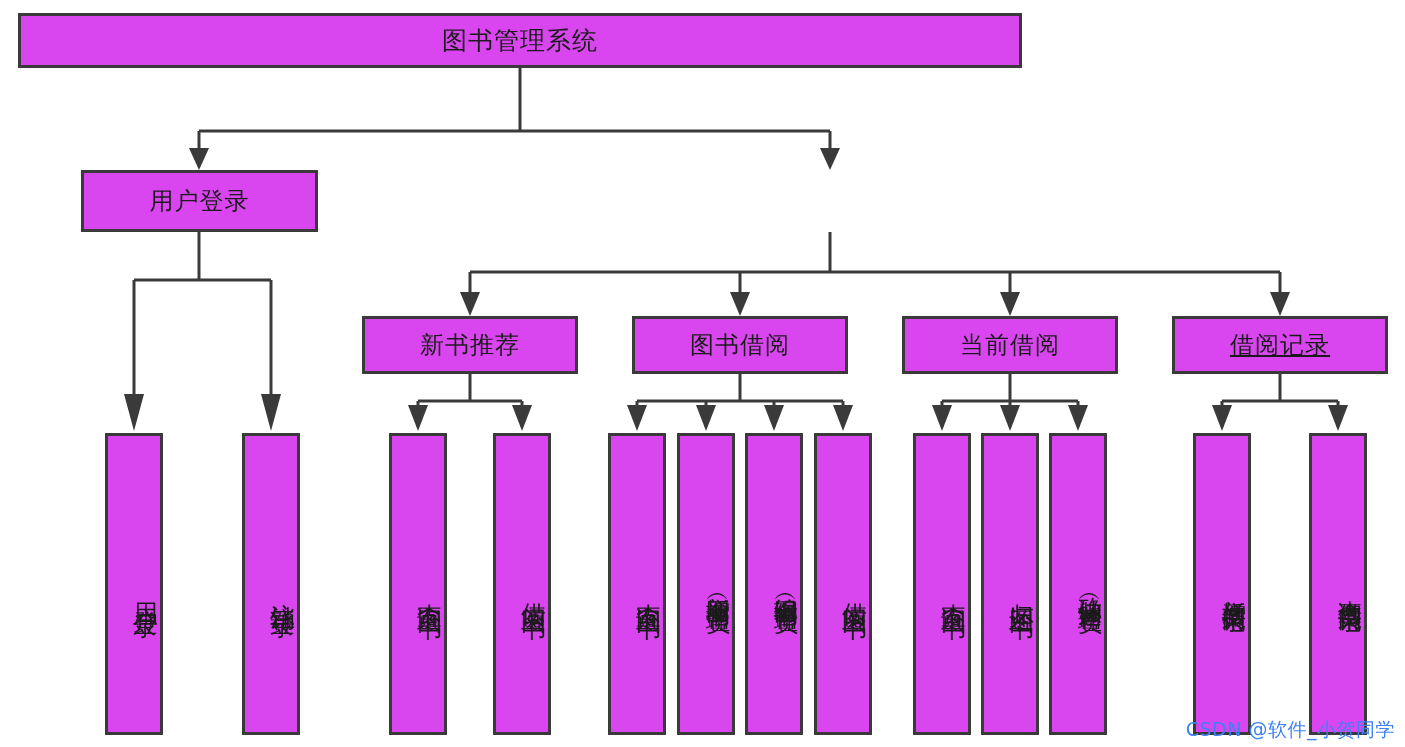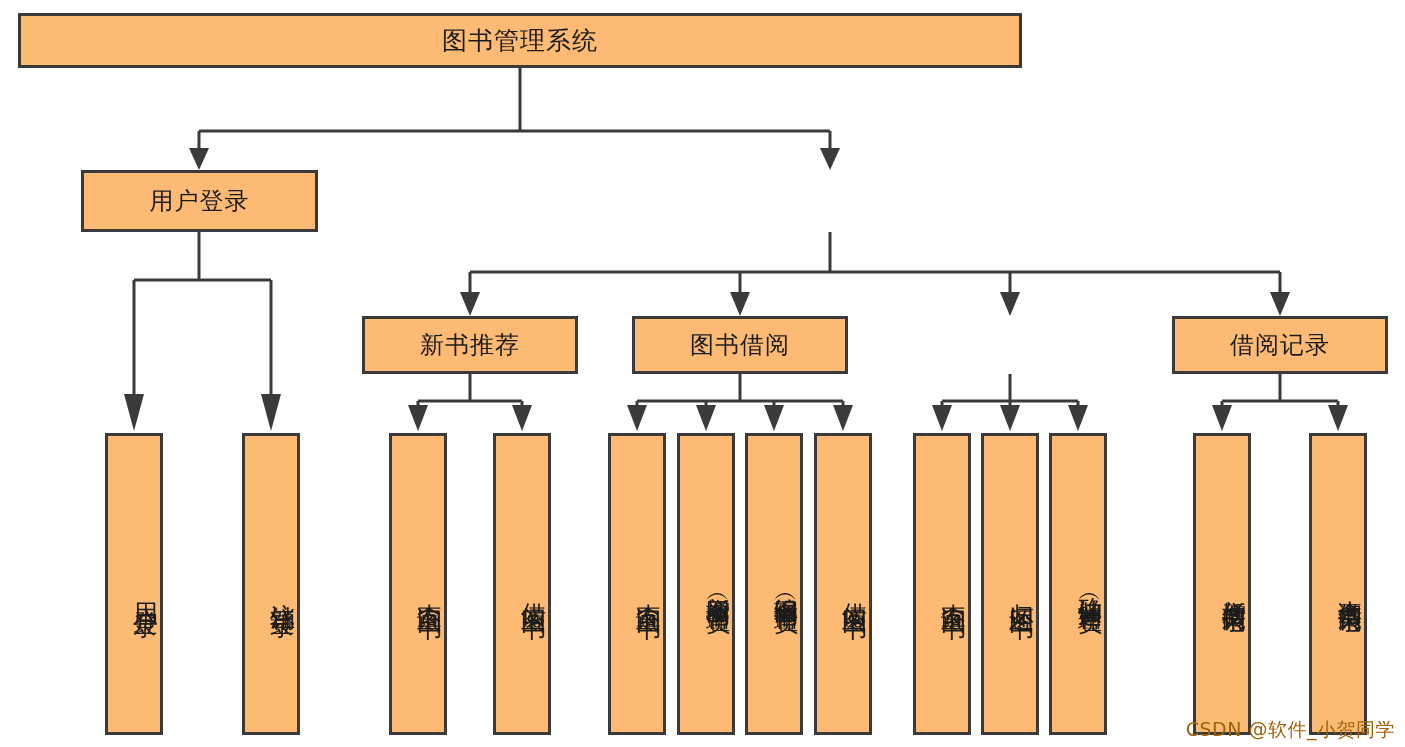--- a/index.html
+++ b/index.html
@@ -14,21 +14,21 @@
     position: relative;
     width: 1405px;
     height: 747px;
     background: #ffffff;
     overflow: hidden;
   }
   .node {
     position: absolute;
     box-sizing: border-box;
     border: 3px solid #3a3a3a;
-    background: #fdba74;
+    background: #d946ef;
     display: flex;
     align-items: center;
     justify-content: center;
     color: #1b1b1b;
     line-height: 1.18;
   }
   .node.horiz {
     font-size: 24px;
     letter-spacing: 1px;
   }
@@ -63,21 +63,21 @@
     fill: none;
   }
   .arrowhead {
     fill: #3a3a3a;
   }
   .watermark {
     position: absolute;
     right: 10px;
     bottom: 4px;
     font-size: 19px;
-    color: #a16207;
+    color: #3b82f6;
     letter-spacing: 0.5px;
     white-space: nowrap;
   }
 </style>
 </head>
 <body>
 
 <div id="canvas">
 
   <svg id="wires" viewBox="0 0 1405 747">
@@ -152,21 +152,24 @@
   <div class="node horiz" style="left:81px; top:170px; width:237px; height:62px;">
     <span>用户登录</span>
   </div>
 
   <div class="node horiz" style="left:632px; top:316px; width:216px; height:58px;">
     <span>图书借阅</span>
   </div>
   <div class="node horiz" style="left:362px; top:316px; width:216px; height:58px;">
     <span>新书推荐</span>
   </div>
-  <div class="node horiz" style="left:1172px; top:316px; width:216px; height:58px;">
+  <div class="node horiz" style="left:902px; top:316px; width:216px; height:58px;">
+    <span>当前借阅</span>
+  </div>
+  <div class="node horiz" style="left:1172px; top:316px; width:216px; height:58px;text-decoration:underline;">
     <span>借阅记录</span>
   </div>
 
   <div class="node leaf" style="left:105px; top:433px; width:58px; height:302px;">
     <span>用户登录</span>
   </div>
   <div class="node leaf" style="left:242px; top:433px; width:58px; height:302px;">
     <span>注销登录</span>
   </div>
 

